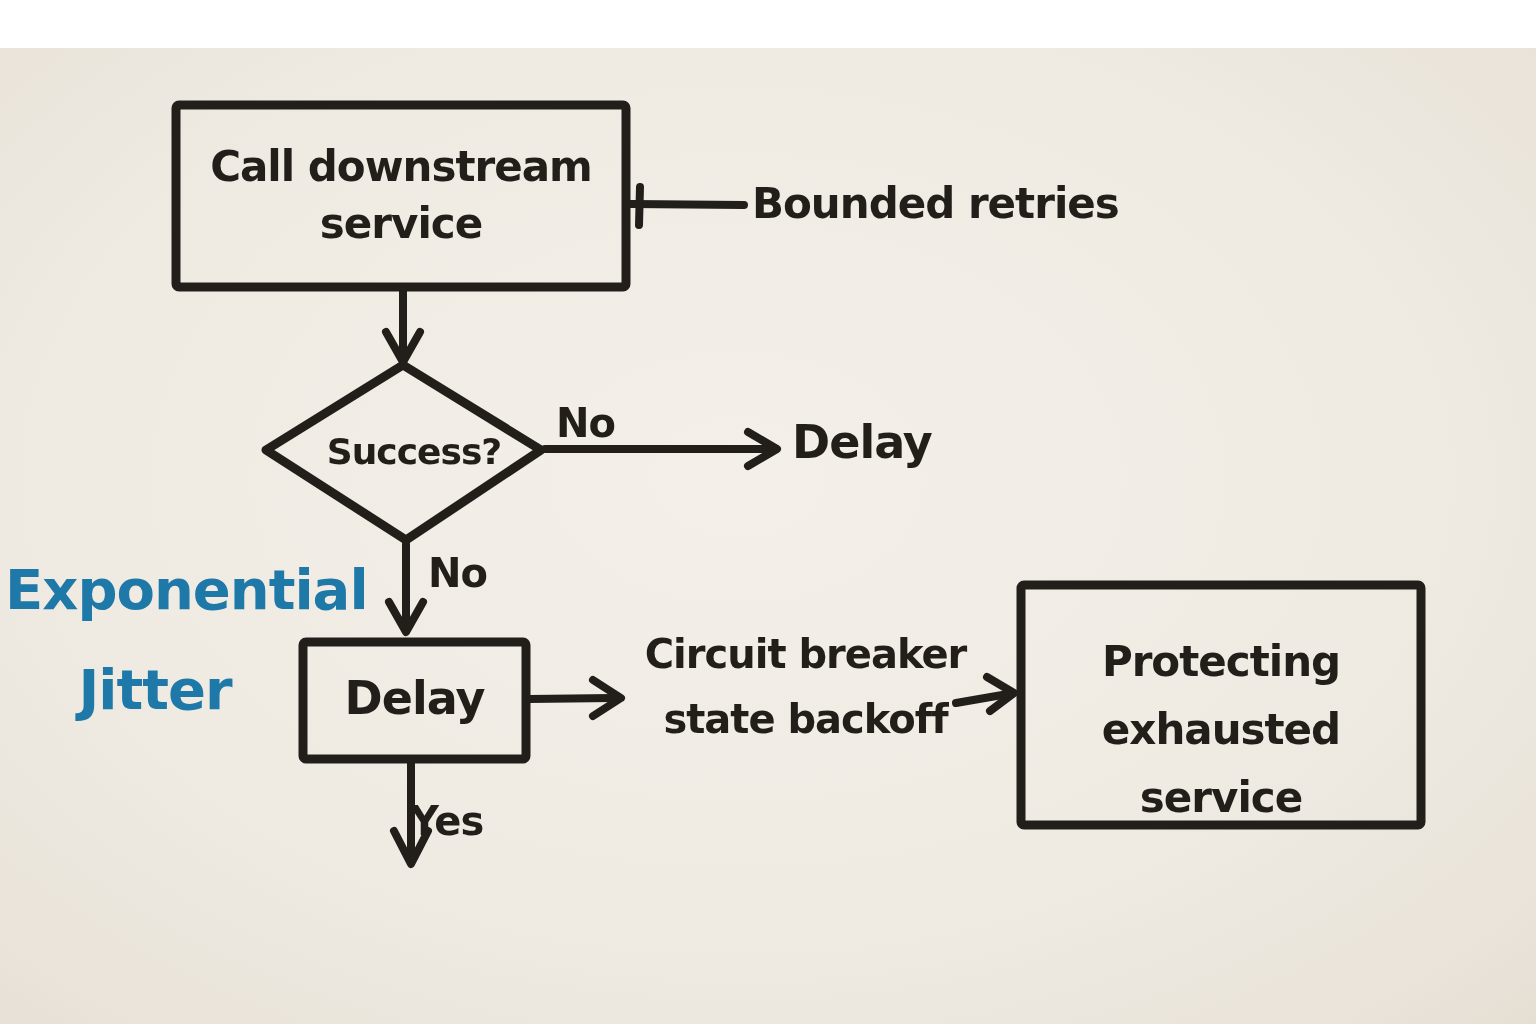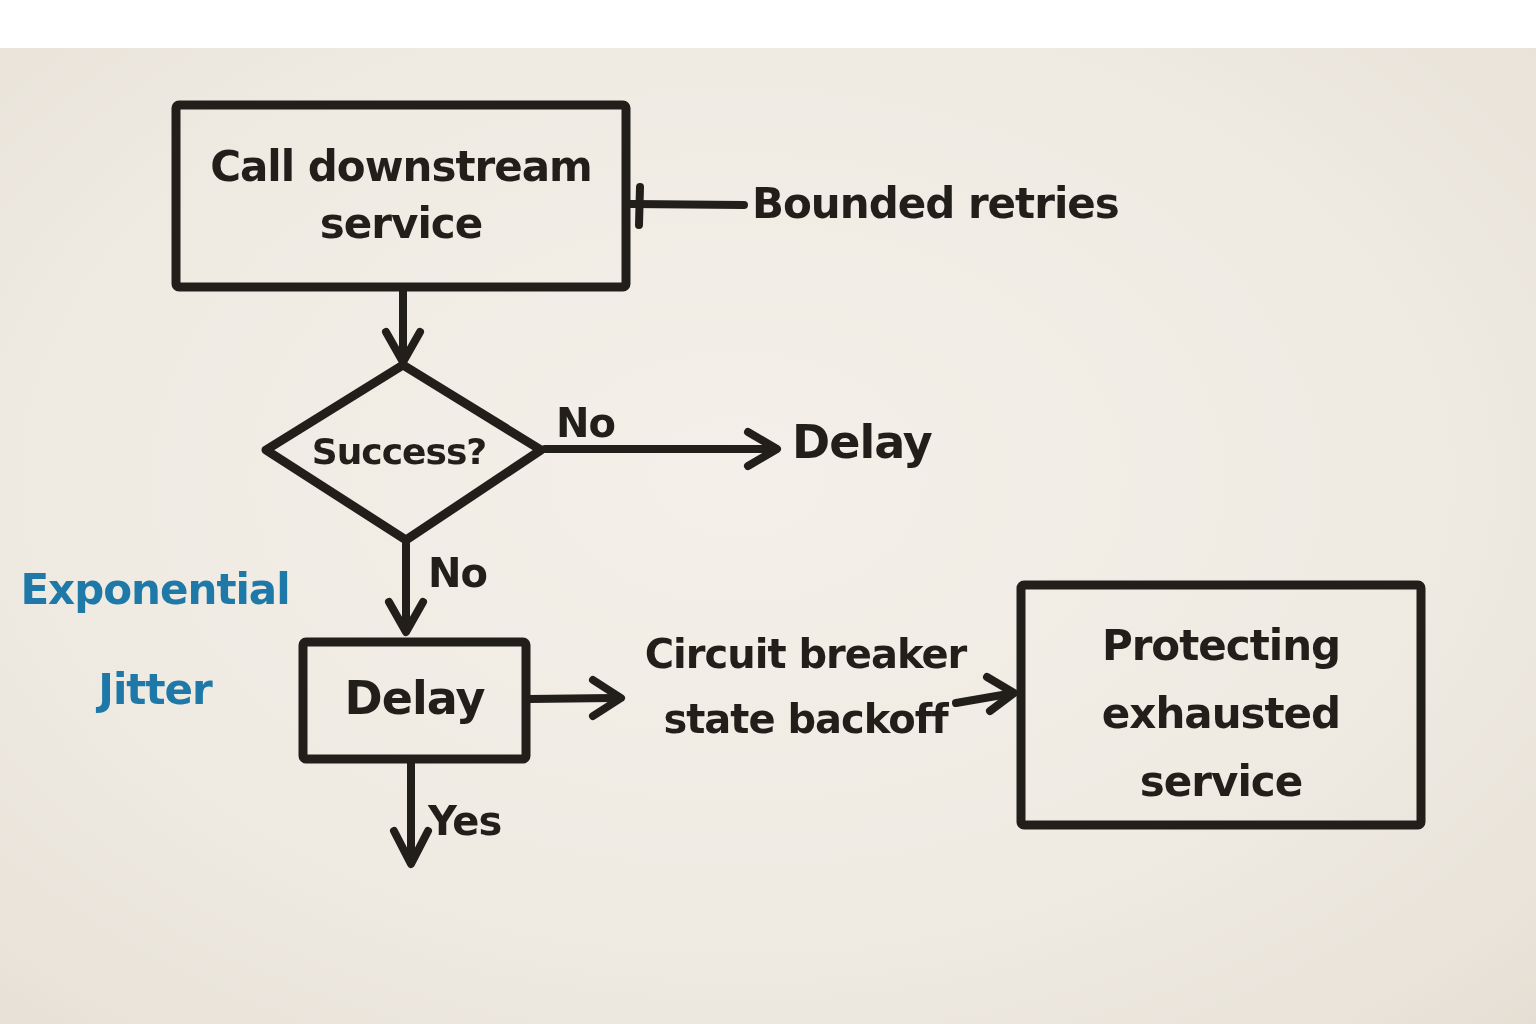--- a/index.html
+++ b/index.html
@@ -39,30 +39,30 @@
     letter-spacing: -1px;
     white-space: nowrap;
     line-height: 1.25;
     text-align: right;
   }
   .center { text-align: center; }
   .t span { display: block; }
 
   .call-label       { left: 176px; top: 90px;  width: 450px; font-size: 42px; line-height: 57px; }
   .bounded-retries  { left: 752px; top: 130px; font-size: 42px; }
-  .success-label    { left: 282px; top: 381px; width: 234px; font-size: 36px; }
+  .success-label    { left: 297px; top: 381px; width: 234px; font-size: 36px; }
   .no-right         { left: 556px; top: 350px; font-size: 40px; }
   .delay-annotation { left: 792px; top: 366px; font-size: 46px; }
   .no-down          { left: 428px; top: 500px; font-size: 40px; }
-  .blue-notes       { left: 5px;   top: 510px; width: 300px; font-size: 42px; line-height: 64px; color: #1f79a8; }
+  .blue-notes       { left: 5px;   top: 510px; width: 300px; font-size: 56px; line-height: 64px; color: #1f79a8; }
   .blue-notes .gap  { margin-top: 36px; }
   .delay-box-label  { left: 303px; top: 622px; width: 223px; font-size: 46px; }
   .circuit-label    { left: 628px; top: 574px; width: 355px; font-size: 40px; line-height: 65px; }
-  .protecting-label { left: 1021px; top: 564px; width: 400px; font-size: 42px; line-height: 68px; }
-  .yes-down         { left: 428px; top: 748px; font-size: 40px; }
+  .protecting-label { left: 1021px; top: 580px; width: 400px; font-size: 42px; line-height: 68px; }
+  .yes-down         { left: 410px; top: 748px; font-size: 40px; }
   .retries-label    { left: 256px; top: 826px; width: 320px; font-size: 43px; line-height: 63px; }
 </style>
 </head>
 <body>
 
 <div class="canvas">
 
   <svg class="strokes" viewBox="0 0 1536 1024" aria-hidden="true">
 
     <g>

